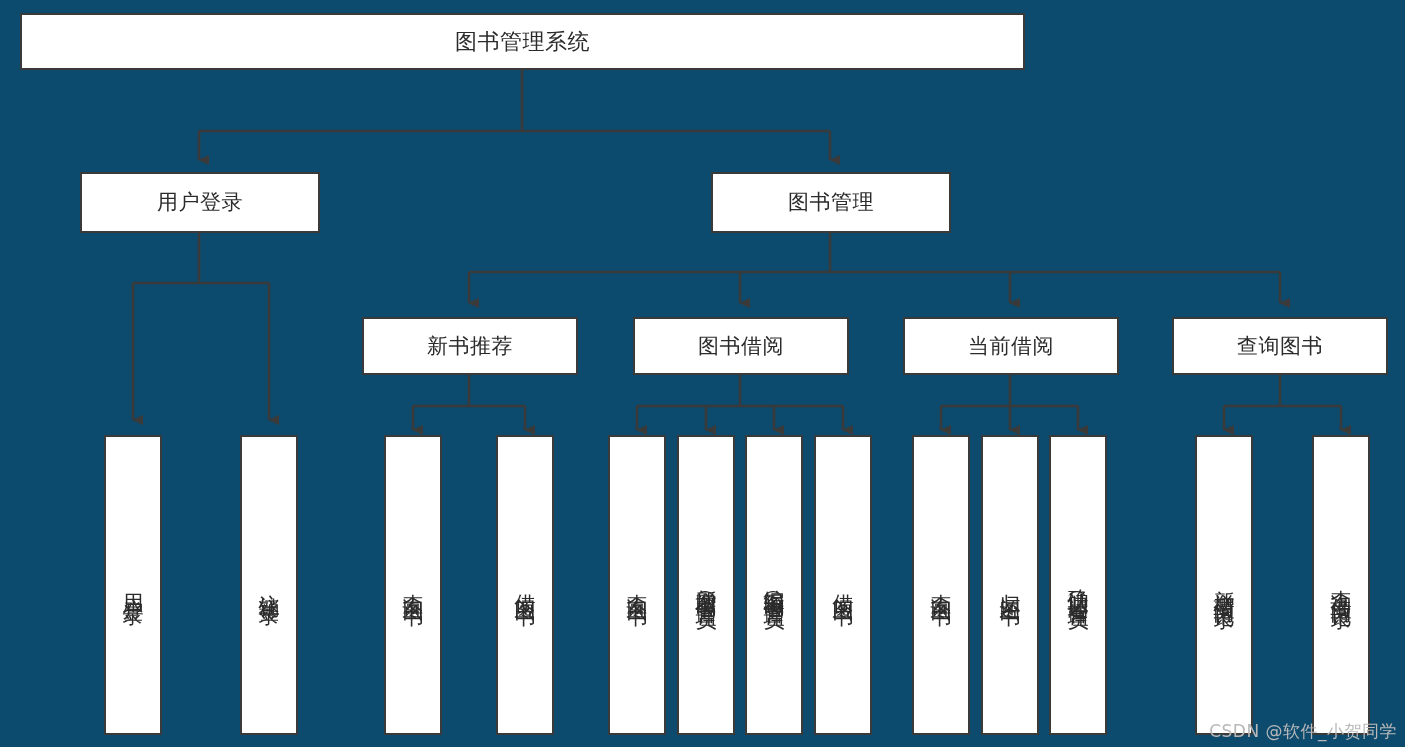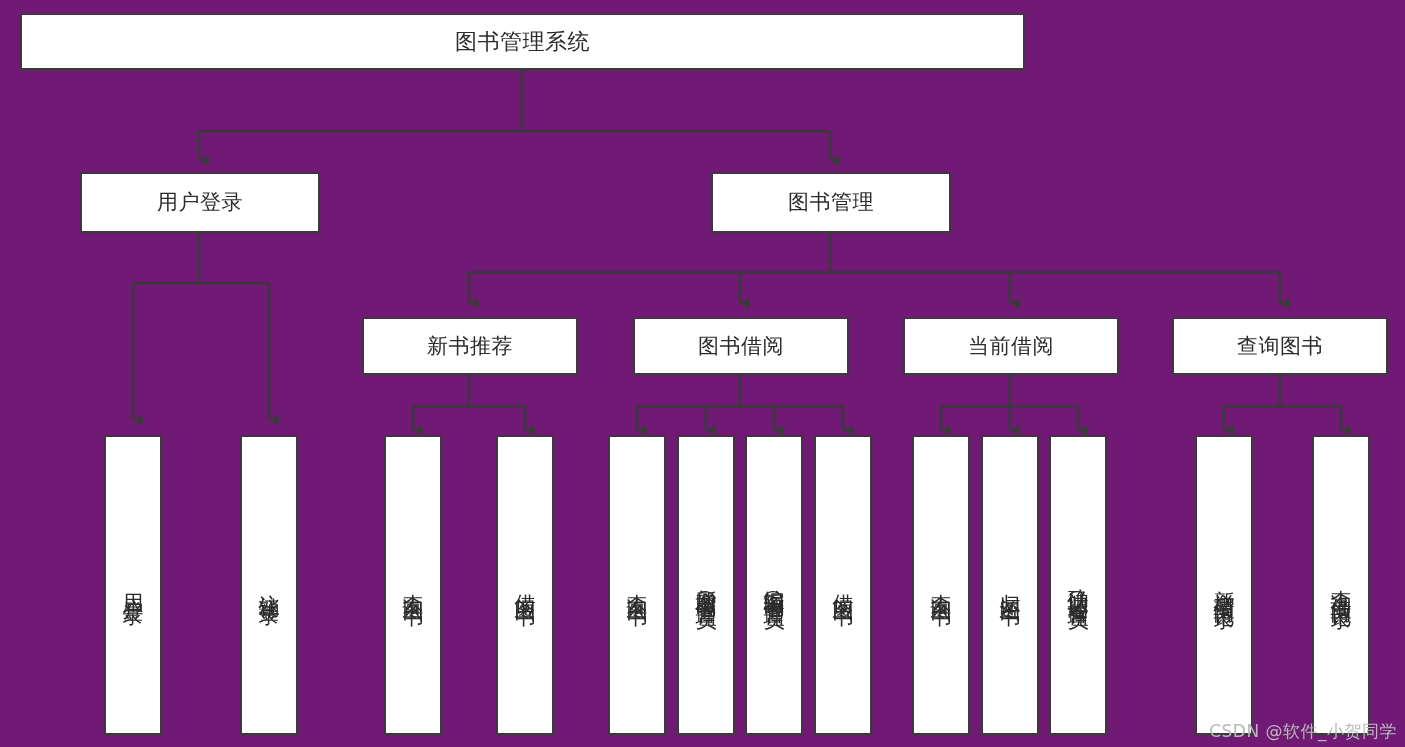--- a/index.html
+++ b/index.html
@@ -10,21 +10,21 @@
   body {
     width: 1405px;
     height: 747px;
     font-family: "DejaVu Sans", "Liberation Sans", sans-serif;
     overflow: hidden;
   }
   #diagram-root {
     position: relative;
     width: 1405px;
     height: 747px;
-    background: #701a75;
+    background: #0c4a6e;
   }
   svg.layer {
     position: absolute;
     left: 0;
     top: 0;
     width: 1405px;
     height: 747px;
   }
   .node-box {
     position: absolute;

